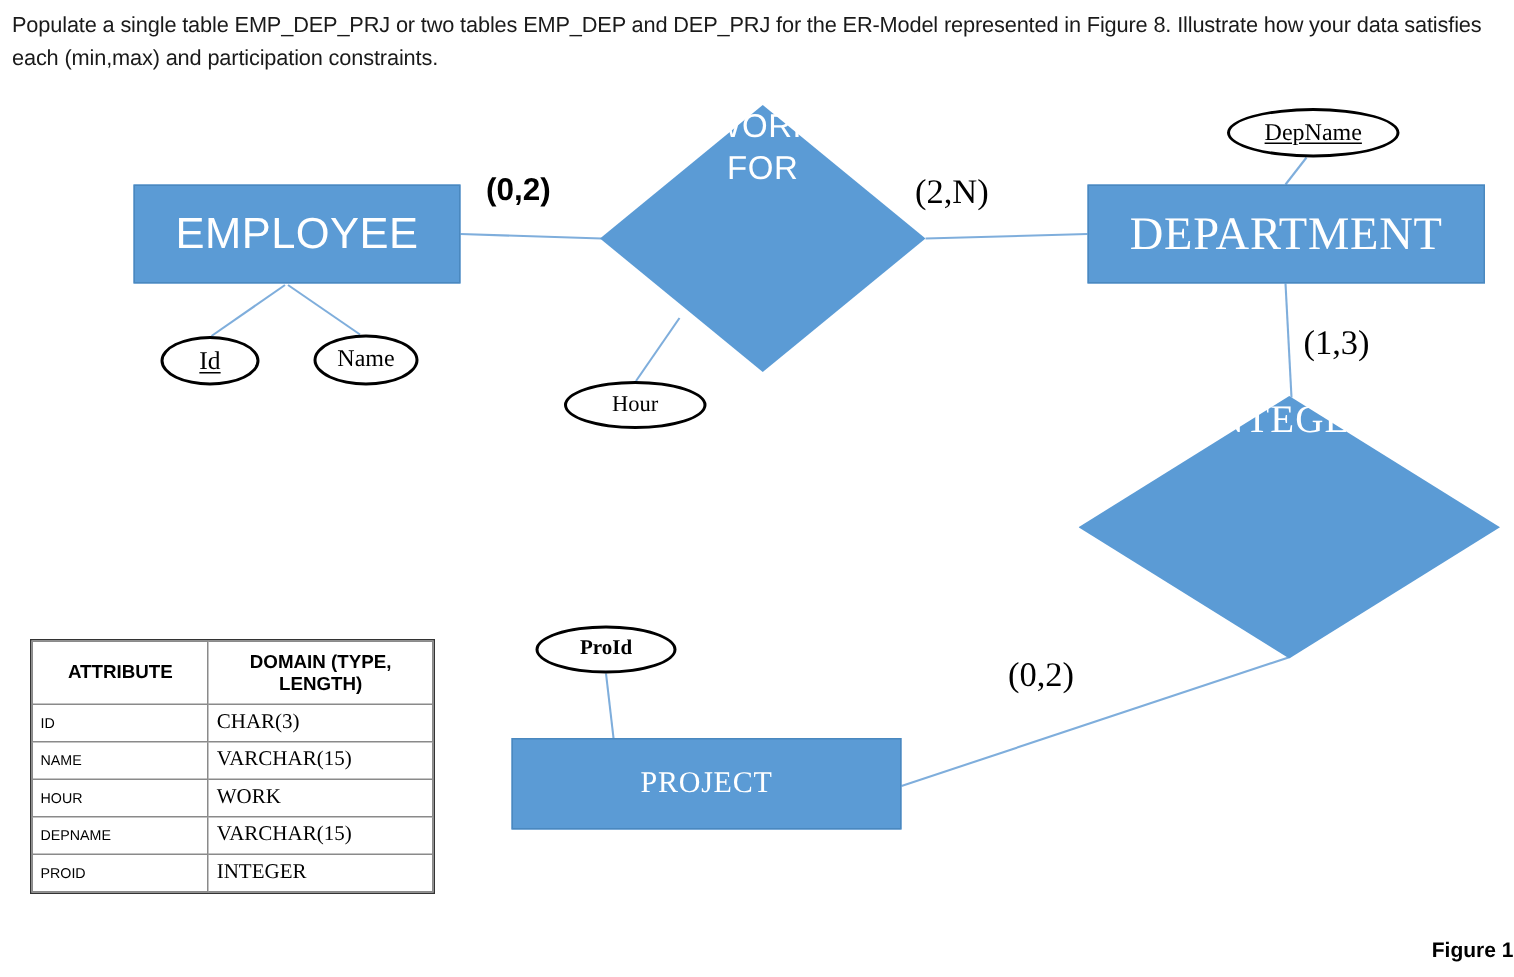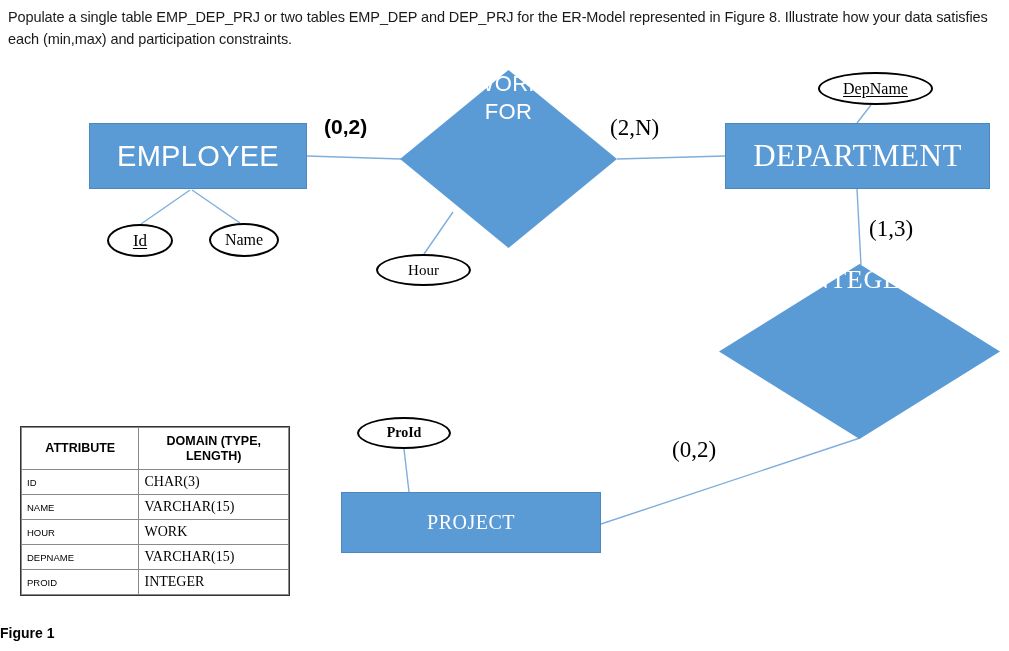--- a/index.html
+++ b/index.html
@@ -237,21 +237,21 @@
   }
   #domain-table col.c1 { width: 44%; }
   #domain-table col.c2 { width: 56%; }
 
   
   #figure-caption {
     position: absolute;
     left: 0;
     top: 625px;
     width: 1009px;
-    text-align: left;
+    text-align: right;
     font-family: "Liberation Sans", sans-serif;
     font-size: 14px;
     font-weight: bold;
     color: #000000;
   }
 </style>
 </head>
 <body>
 
 <div id="prompt">Populate a single table EMP_DEP_PRJ or two tables EMP_DEP and DEP_PRJ  for the ER-Model represented in Figure 8. Illustrate how your data satisfies each (min,max) and participation constraints.</div>

